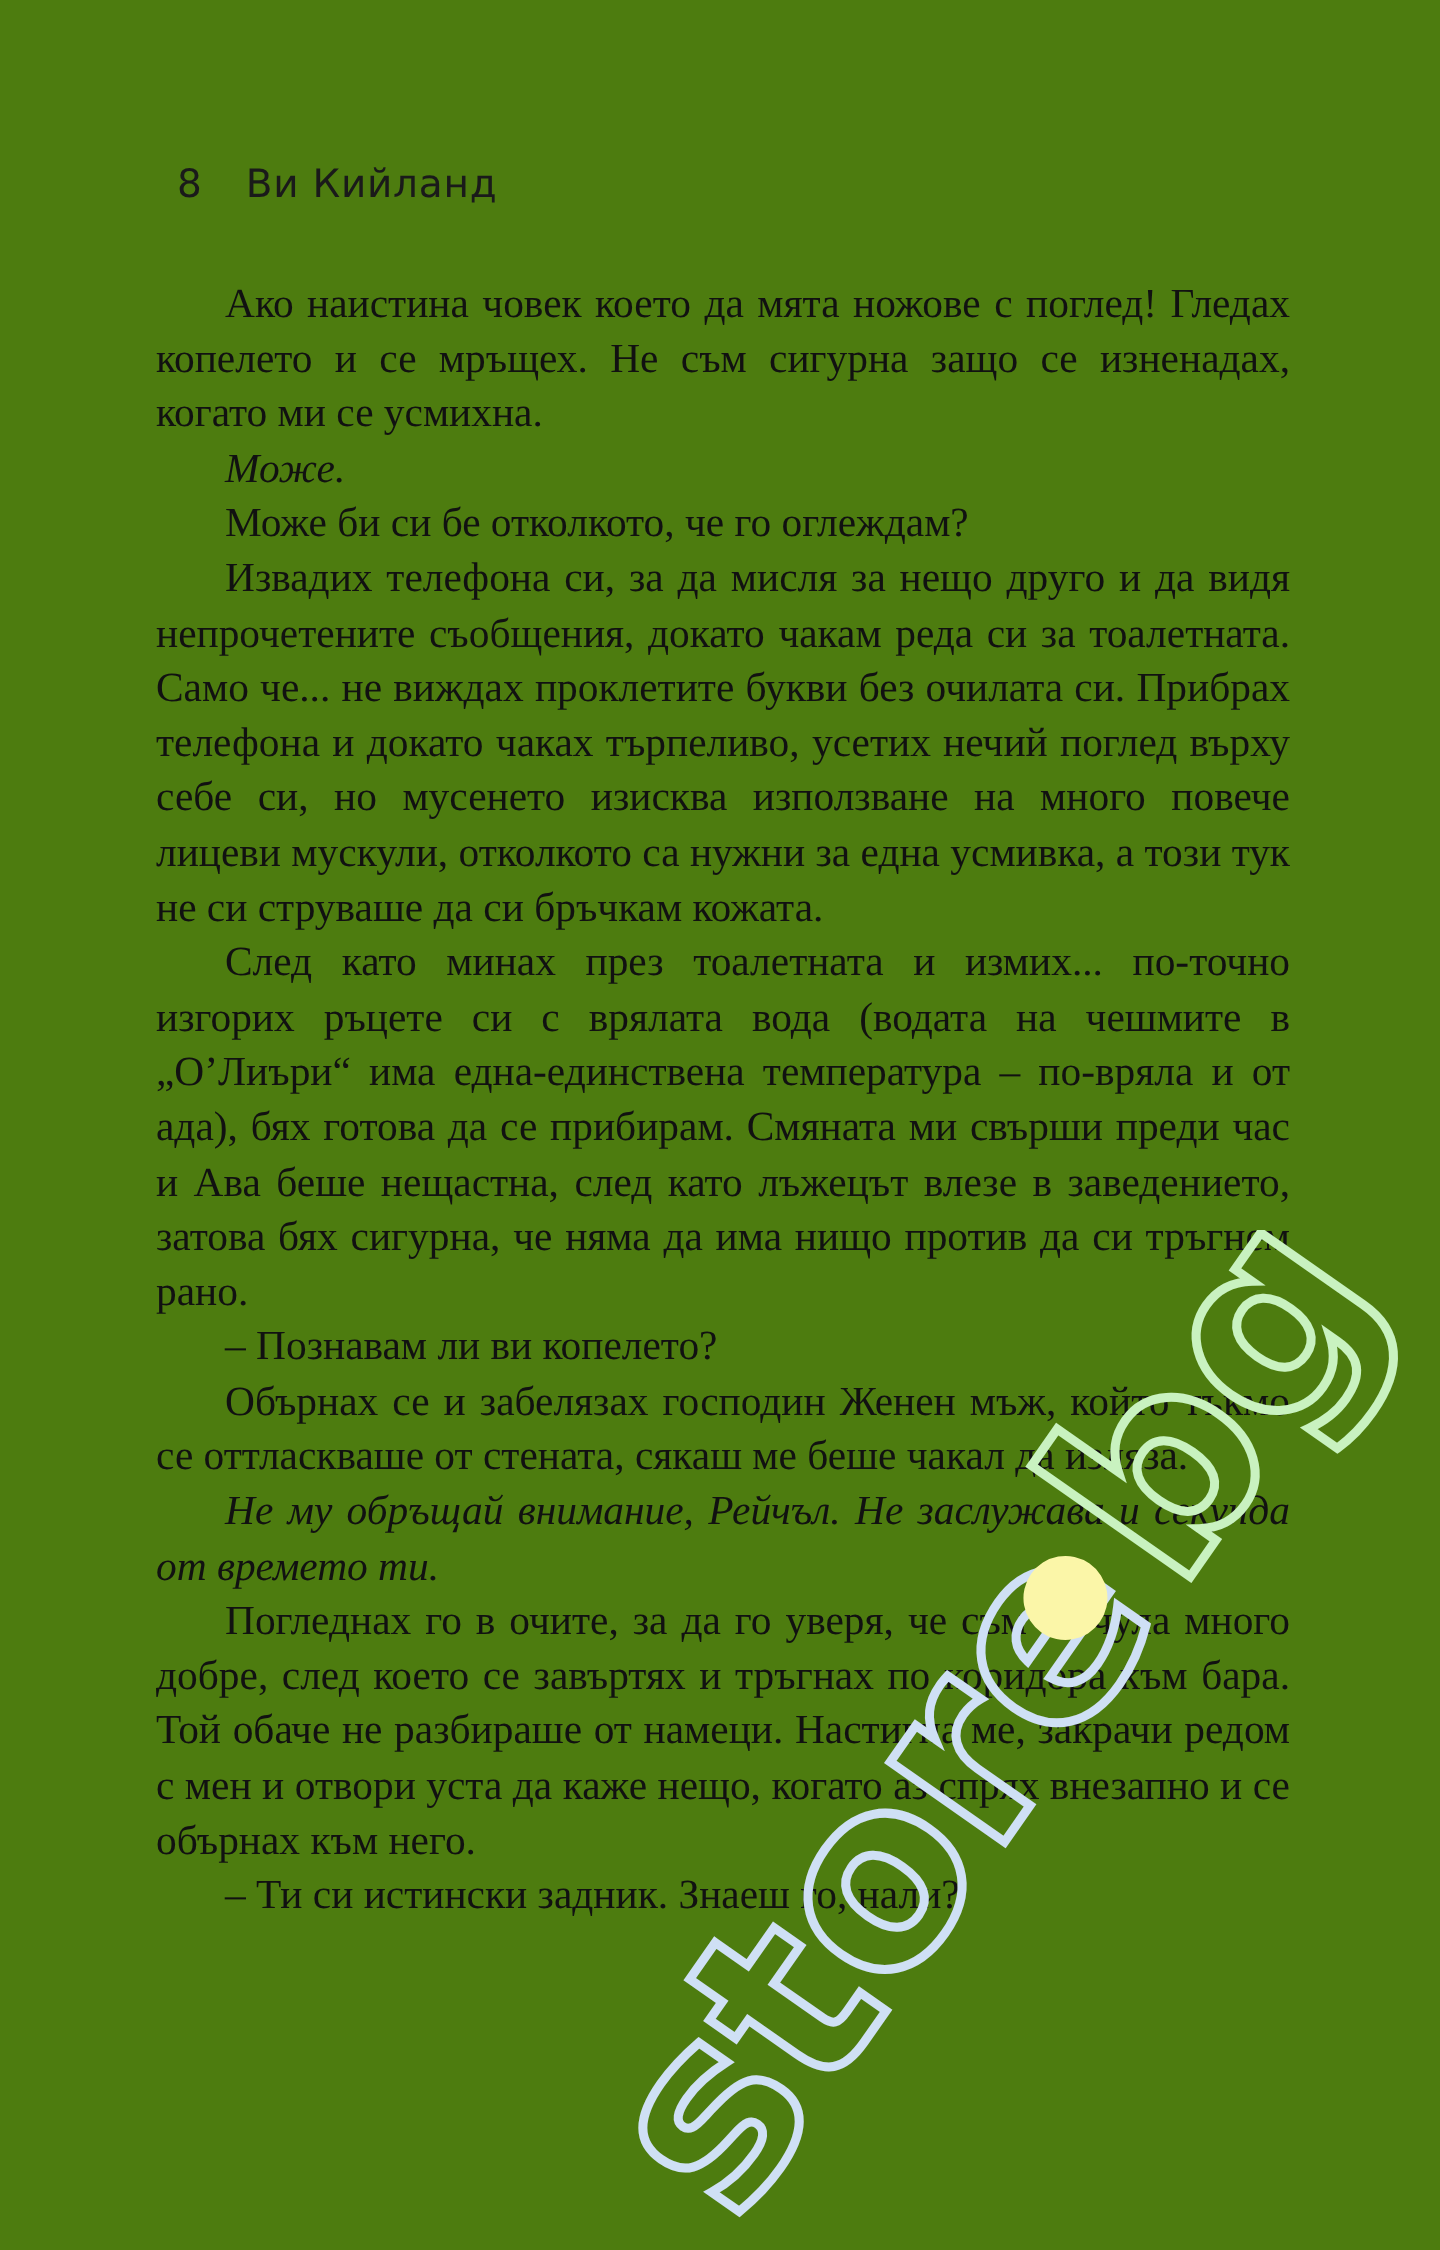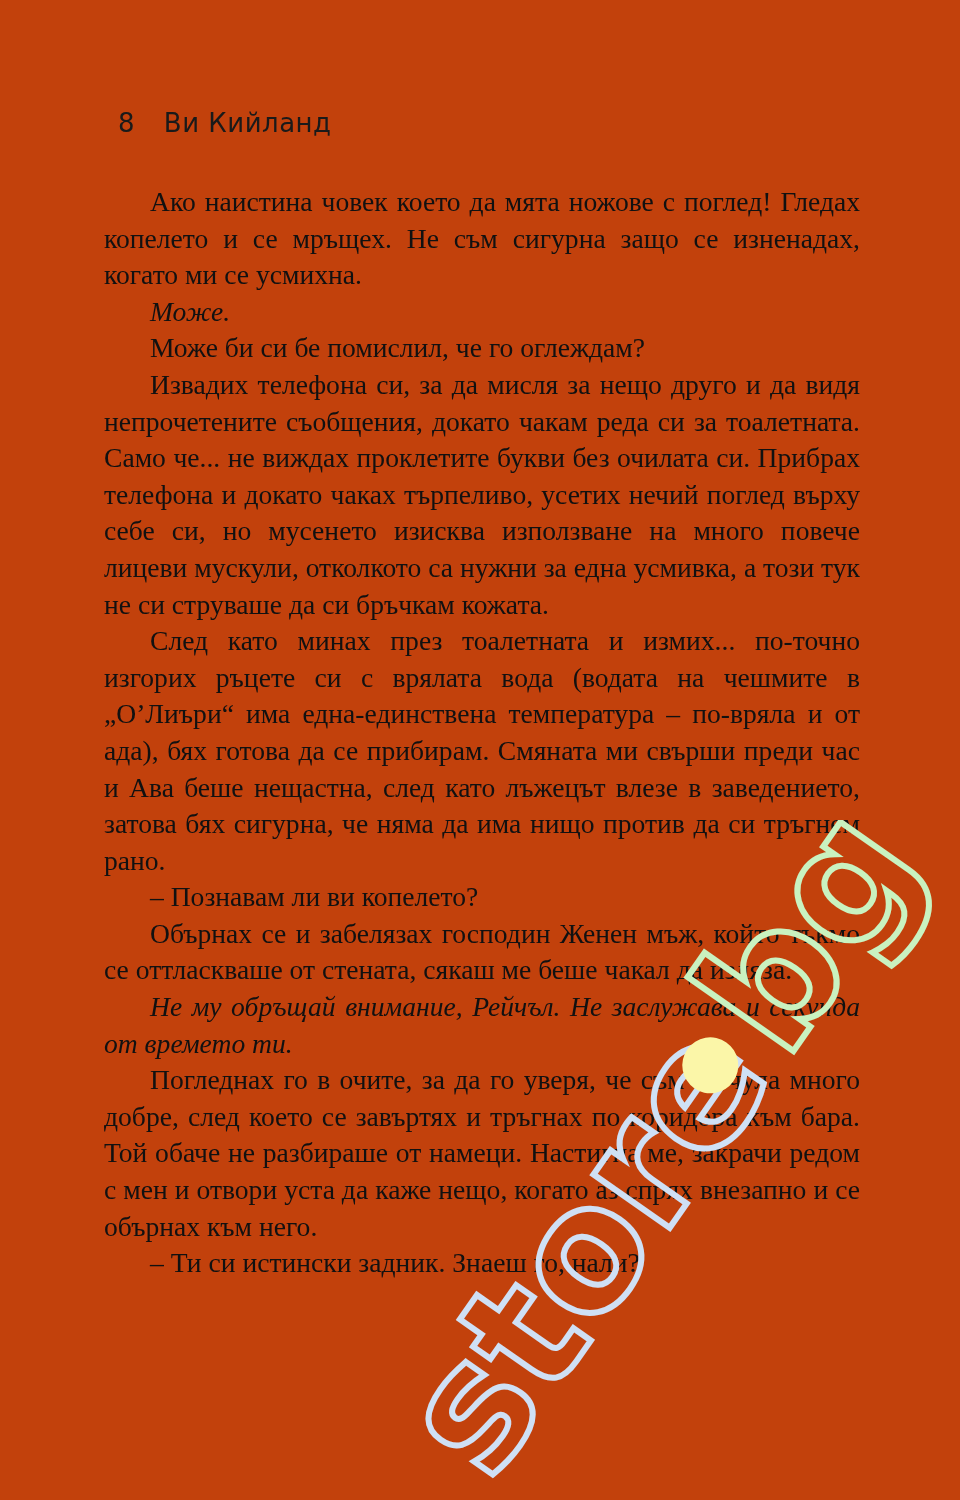--- a/index.html
+++ b/index.html
@@ -1,17 +1,17 @@
 <!DOCTYPE html>
 <html><head>
 <meta charset="utf-8">
 <style>
   html, body { margin: 0; padding: 0; background: #ffffff; }
   body { width: 960px; height: 1500px; position: relative; overflow: hidden; }
-  .page { position: absolute; left: 0; top: 0; width: 960px; height: 1500px; background: #c2410c; }
+  .page { position: absolute; left: 0; top: 0; width: 960px; height: 1500px; background: #4d7c0f; }
   .running-head {
     position: absolute; left: 118px; top: 108px;
     font-family: "DejaVu Sans", sans-serif; font-size: 26px; color: #1a1a1a;
     letter-spacing: 0.5px;
   }
   .running-head .pnum { margin-right: 20px; }
   .body-text {
     position: absolute; left: 104px; top: 184px; width: 756px;
     font-family: "Liberation Serif", serif; font-size: 27.6px; line-height: 36.6px;
     color: #111111; text-align: justify;
@@ -28,21 +28,21 @@
 
 <div class="page">
   <div class="running-head">
     <span class="pnum">8</span>
     <span>Ви Кийланд</span>
   </div>
 
   <div class="body-text">
     <p>Ако наистина човек което да мята ножове с поглед! Гледах копелето и се мръщех. Не съм сигурна защо се изненадах, когато ми се усмихна.</p>
     <p class="italic">Може.</p>
-    <p>Може би си бе помислил, че го оглеждам?</p>
+    <p>Може би си бе отколкото, че го оглеждам?</p>
     <p>Извадих телефона си, за да мисля за нещо друго и да видя непрочетените съобщения, докато чакам реда си за тоалетната. Само че... не виждах проклетите букви без очилата си. Прибрах телефона и докато чаках търпеливо, усетих нечий поглед върху себе си, но мусенето изисква използване на много повече лицеви мускули, отколкото са нужни за една усмивка, а този тук не си струваше да си бръчкам кожата.</p>
     <p>След като минах през тоалетната и измих... по-точно изгорих ръцете си с врялата вода (водата на чешмите в „О’Лиъри“ има една-единствена температура – по-вряла и от ада), бях готова да се прибирам. Смяната ми свърши преди час и Ава беше нещастна, след като лъжецът влезе в заведението, затова бях сигурна, че няма да има нищо против да си тръгнем рано.</p>
     <p>– Познавам ли ви копелето?</p>
     <p>Обърнах се и забелязах господин Женен мъж, който тъкмо се оттласкваше от стената, сякаш ме беше чакал да изляза.</p>
     <p class="italic">Не му обръщай внимание, Рейчъл. Не заслужава и секунда от времето ти.</p>
     <p>Погледнах го в очите, за да го уверя, че съм го чула много добре, след което се завъртях и тръгнах по коридора към бара. Той обаче не разбираше от намеци. Настигна ме, закрачи редом с мен и отвори уста да каже нещо, когато аз спрях внезапно и се обърнах към него.</p>
     <p>– Ти си истински задник. Знаеш го, нали?</p>
   </div>
 
   <svg class="watermark" viewBox="0 0 660 680" xmlns="http://www.w3.org/2000/svg">

